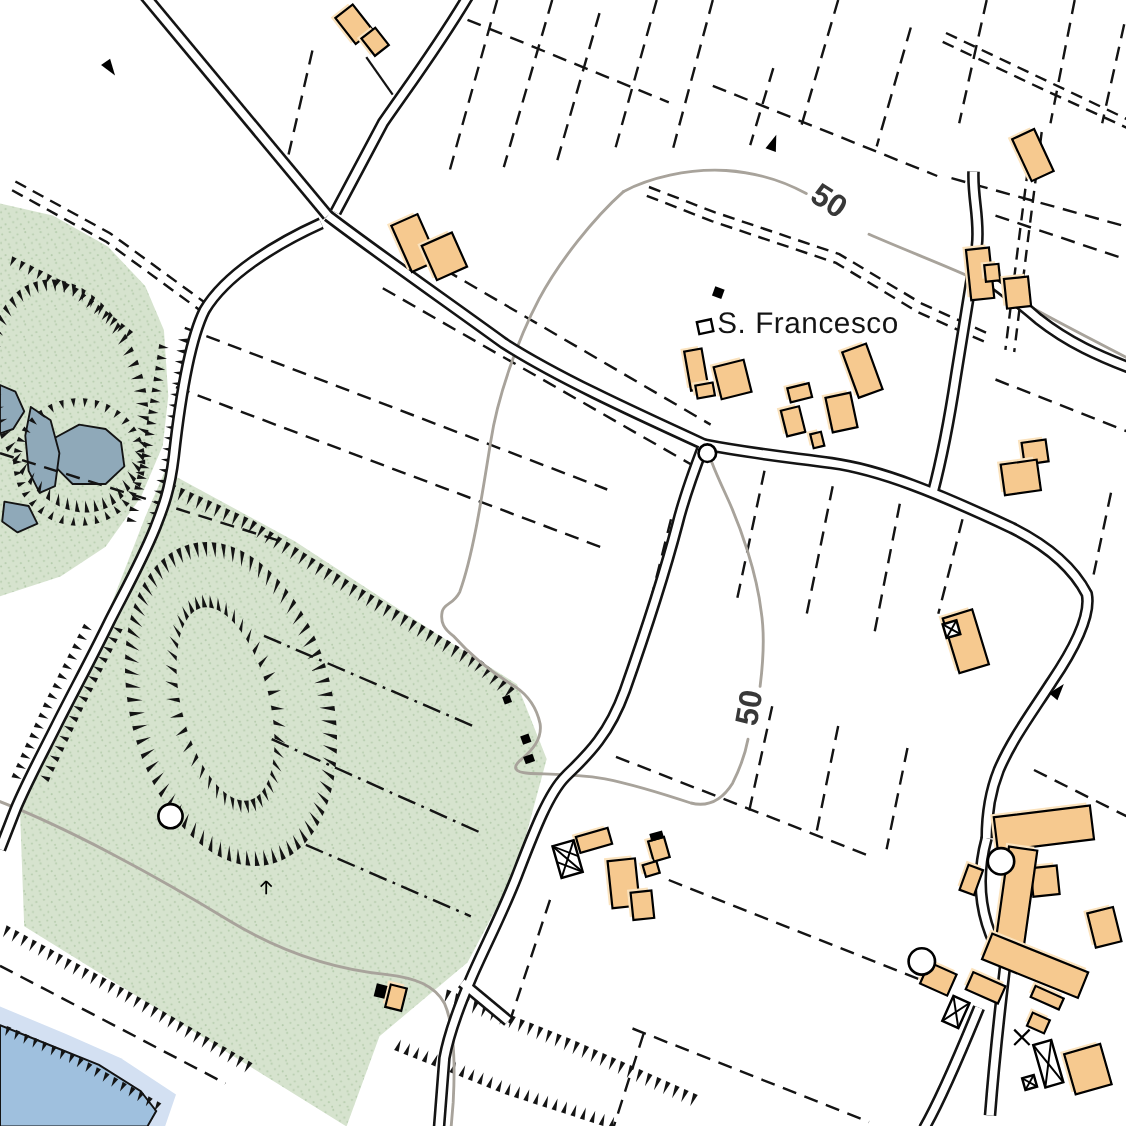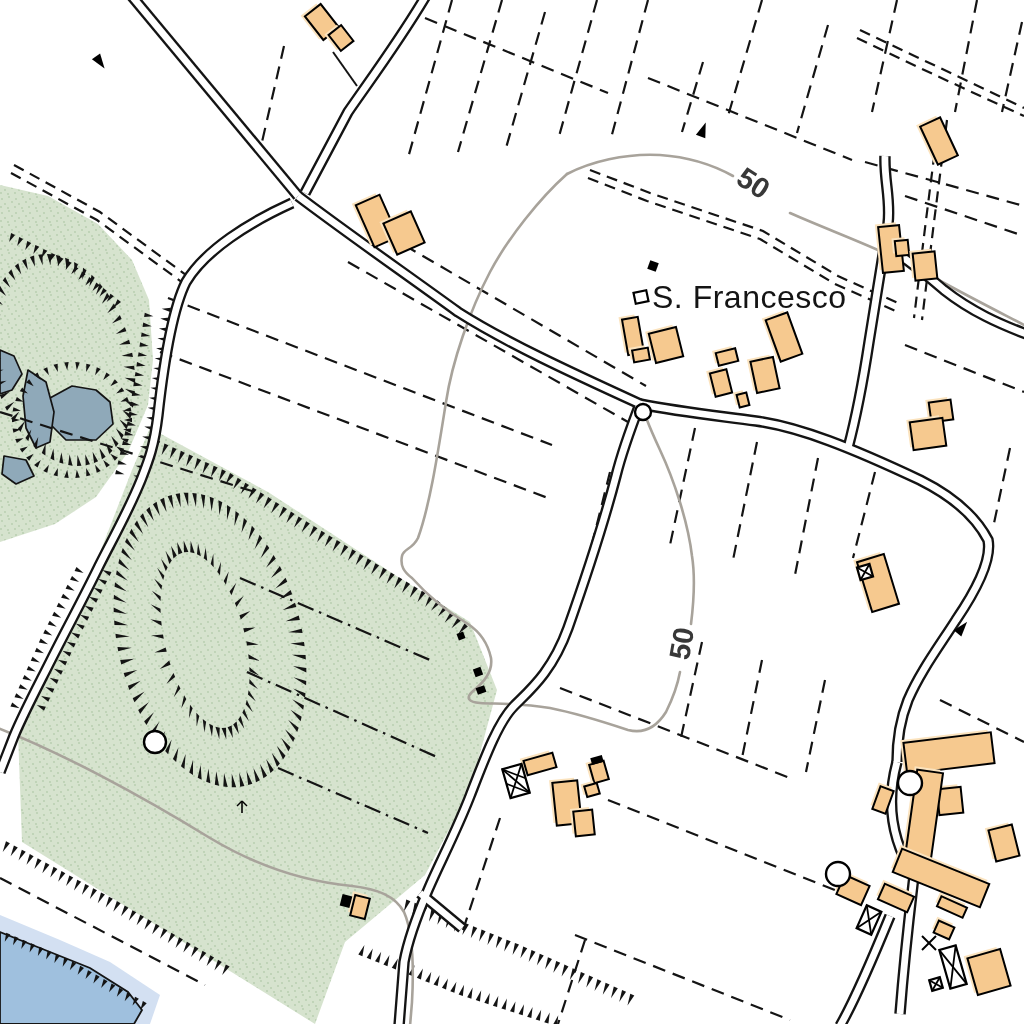--- a/index.html
+++ b/index.html
@@ -1,20 +1,20 @@
 <!DOCTYPE html>
 <html><head>
 <meta charset="utf-8">
 <style>
   html,body{margin:0;padding:0;background:#888;}
   #viewport{position:relative;width:1024px;height:1024px;overflow:hidden;background:#ffffff;
             font-family:"Liberation Sans", sans-serif;}
   #map-svg{position:absolute;left:0;top:0;}
   .map-label{position:absolute;pointer-events:none;white-space:nowrap;color:#141414;}
-  #lbl-sf{left:652px;top:279px;font-size:32px;font-weight:500;letter-spacing:0.5px;}
+  #lbl-sf{left:652px;top:279px;font-size:27px;font-weight:500;letter-spacing:0.5px;}
   .contour-label{font-size:29px;font-weight:bold;color:#383838;transform-origin:center;}
   #lbl-50a{left:737px;top:167px;transform:rotate(33deg);}
   #lbl-50b{left:666px;top:627px;transform:rotate(-80deg);}
 </style>
 </head>
 <body>
 
 <div id="viewport">
   <svg id="map-svg" width="1024" height="1024" viewBox="0 0 1024 1024">
     <g id="g-veg">

